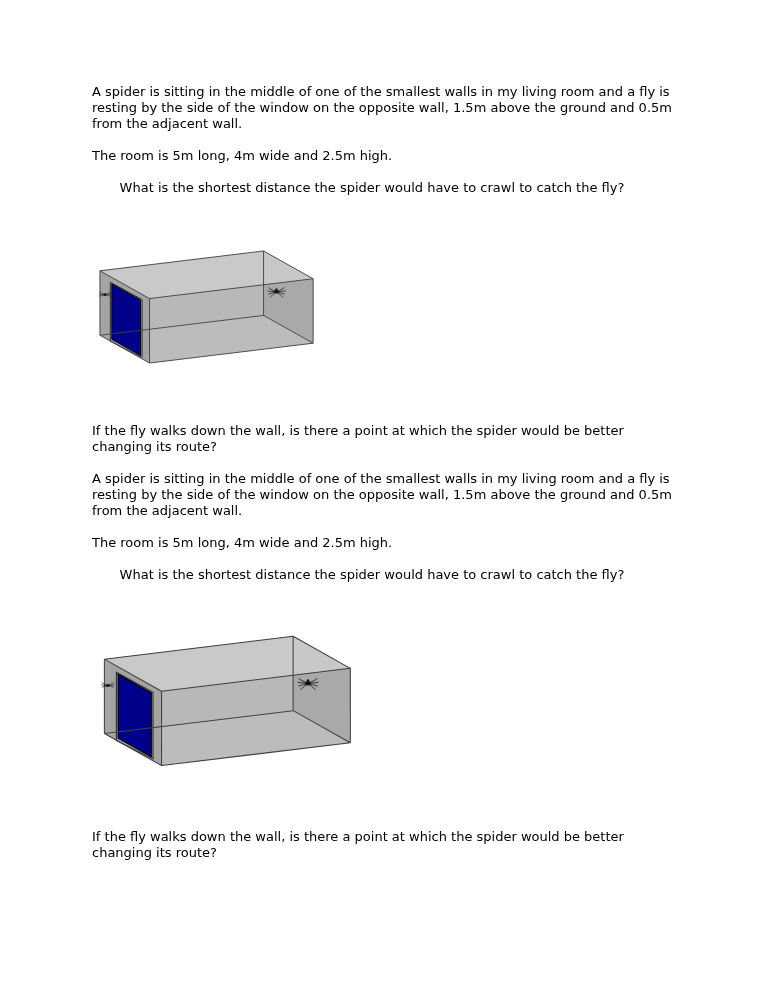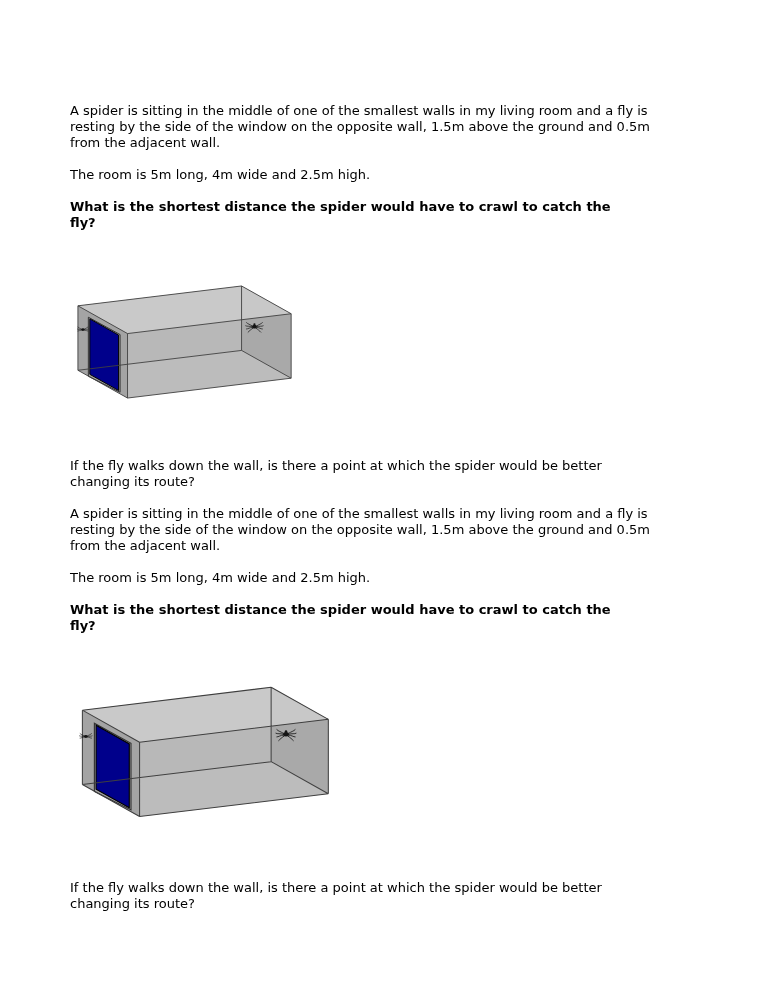--- a/index.html
+++ b/index.html
@@ -11,30 +11,30 @@
     width: 768px;
     height: 994px;
     font-family: "DejaVu Sans", "Liberation Sans", sans-serif;
     font-size: 13px;
     line-height: 16px;
     color: #000000;
     overflow: hidden;
   }
   .page {
     box-sizing: border-box;
-    padding: 84px 0 0 70px;
-    margin-top: 19px;
+    padding: 84px 0 0 92px;
   }
   p {
     margin: 0 0 16px 0;
     max-width: 585px;
   }
   p.question {
-    font-weight: bold;
+    font-weight: normal;
     max-width: 560px;
+    text-align: center;
   }
   .diagram {
     line-height: 0;
   }
   .diagram.d1 { margin: 46px 0 50px 0; }
   .diagram.d2 { margin: 43px 0 52px 3px; }
   svg { display: block; }
 </style>
 </head>
 <body>

